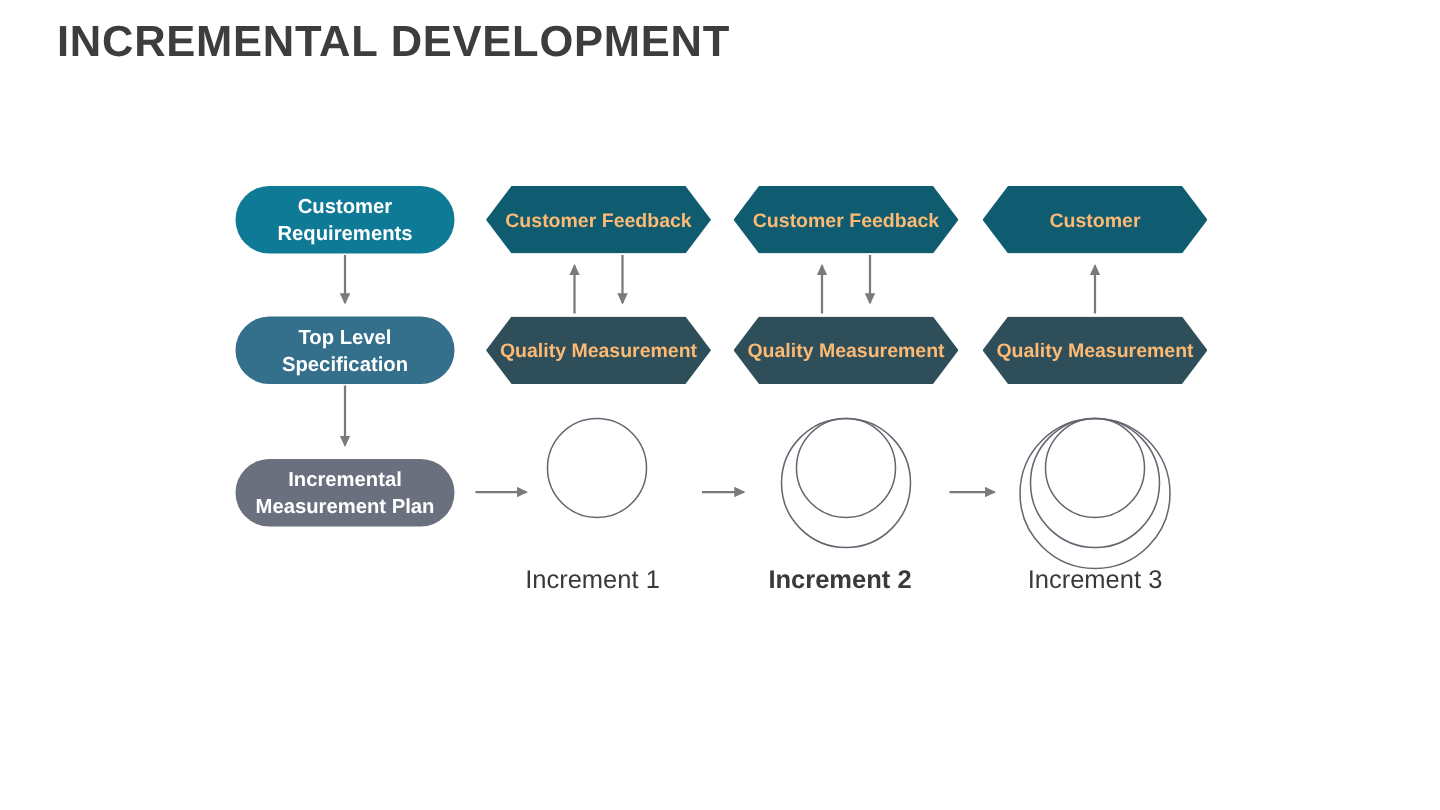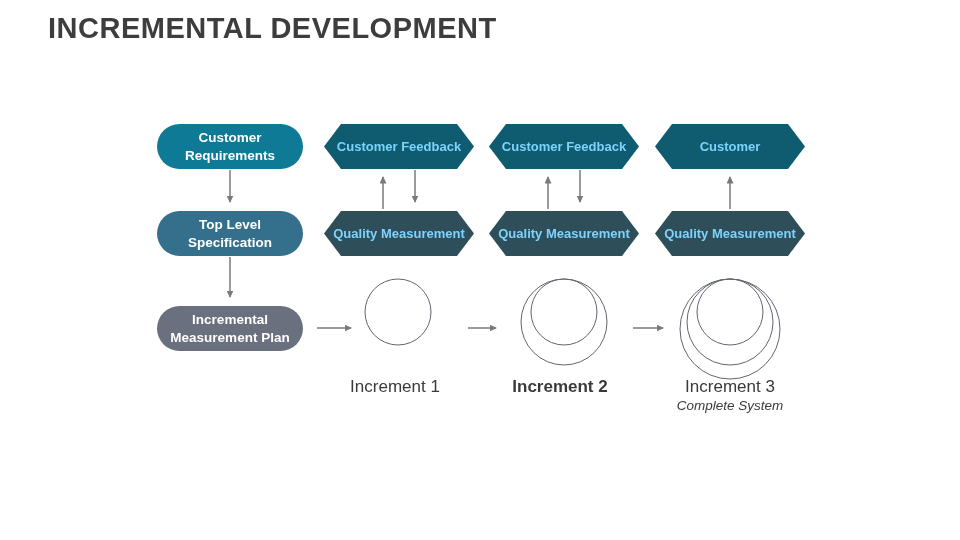--- a/index.html
+++ b/index.html
@@ -1,21 +1,21 @@
 <!DOCTYPE html>
 <html style="--c-title: #3d3d3d; --c-pill1: #0e7a96; --c-pill2: #34708c; --c-pill3: #6a707e; --c-hex_top: #0f5c70; --c-hex_bottom: #2e4f5a; --c-arrow: #7a7a7a; --c-circle_stroke: #63656f; --c-label: #3a3a3a;"><head>
 <meta charset="utf-8">
 <style>
   html,body { margin:0; padding:0; background:#fff; }
   .canvas {
     position:relative; width:960px; height:540px; background:#ffffff;
     overflow:hidden; font-family:"Liberation Sans", sans-serif;
   }
   .title {
-    position:absolute; left:48px; top:12px; margin:0;
+    position:absolute; left:38px; top:12px; margin:0;
     font-size:29px; font-weight:bold; letter-spacing:0.5px;
     color:var(--c-title, #3d3d3d);
   }
   .lines { position:absolute; left:0; top:0; width:960px; height:540px; }
   .lines line { stroke:var(--c-arrow, #7a7a7a); stroke-width:1.5; }
   .lines circle { stroke:var(--c-circle_stroke, #63656f); stroke-width:1; fill:none; }
   .arrowhead { fill:var(--c-arrow, #7a7a7a); }
 
   .pill {
     position:absolute; width:146px; height:45px; border-radius:23px;
@@ -24,21 +24,21 @@
     padding:16px 12px; box-sizing:border-box;
   }
   .pill1 { left:157px; top:124px; background:var(--c-pill1, #0e7a96); }
   .pill2 { left:157px; top:211px; background:var(--c-pill2, #34708c); }
   .pill3 { left:157px; top:306px; background:var(--c-pill3, #6a707e); }
 
   .hex {
     position:absolute; width:150px; height:45px;
     clip-path:polygon(0 50%, 17px 0, calc(100% - 17px) 0, 100% 50%, calc(100% - 17px) 100%, 17px 100%);
     display:flex; align-items:center; justify-content:center; text-align:center;
-    color:#7dd3fc; font-weight:bold; font-size:13px; white-space:nowrap;
+    color:#fdba74; font-weight:bold; font-size:13px; white-space:nowrap;
   }
   .hex-top { top:124px; background:var(--c-hex_top, #0f5c70); }
   .hex-bottom { top:211px; background:var(--c-hex_bottom, #2e4f5a); }
   .col1 { left:324px; } .col2 { left:489px; } .col3 { left:655px; }
 
   .inc-label {
     position:absolute; width:200px; top:377px; text-align:center;
     font-size:17px; color:var(--c-label, #3a3a3a);
   }
   .inc1 { left:295px; } .inc2 { left:460px;font-weight:bold; } .inc3 { left:630px; }
@@ -116,15 +116,14 @@
   <div class="hex hex-bottom col2">
     <span>Quality Measurement</span>
   </div>
   <div class="hex hex-bottom col3">
     <span>Quality Measurement</span>
   </div>
 
   <div class="inc-label inc1">Increment 1</div>
   <div class="inc-label inc2">Increment 2</div>
   <div class="inc-label inc3">Increment 3</div>
-  <div class="complete">Complete System</div>
 
 </div>
 
 </body></html>

